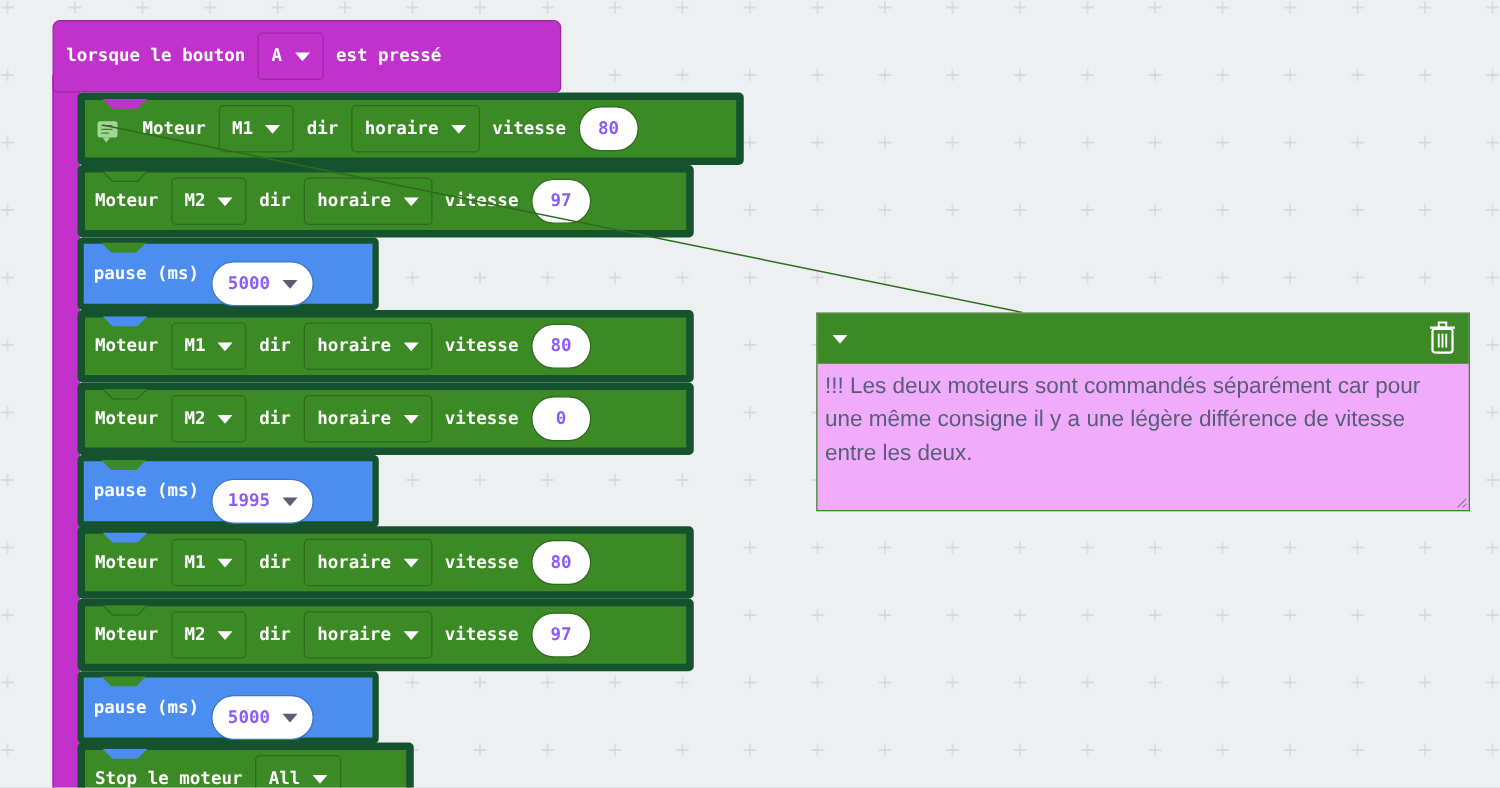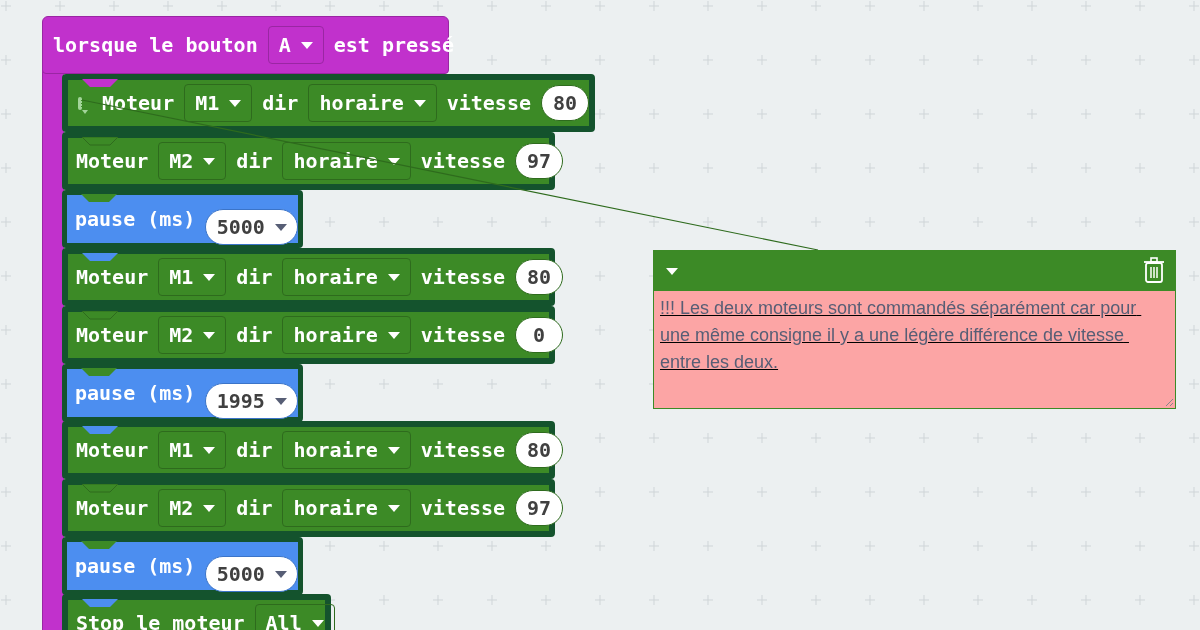--- a/index.html
+++ b/index.html
@@ -11,38 +11,38 @@
   .grid {
     position:absolute; inset:0;
     background-image:
       linear-gradient(#d3d8da,#d3d8da),
       linear-gradient(#d3d8da,#d3d8da);
     background-size: 9px 1px, 1px 9px;
     background-position: 0 0, 0 0;
   }
   .grid svg { position:absolute; inset:0; }
 
-  .block { position:absolute; box-sizing:border-box; border-radius:4px; color:#fff; font-weight:bold; font-size:20px; display:flex; align-items:center; white-space:nowrap; }
+  .block { position:absolute; box-sizing:border-box; border-radius:4px; color:#fff; font-weight:bold; font-size:14px; display:flex; align-items:center; white-space:nowrap; }
   .hat { background:#c131cc; border:1px solid #9a26a3; left:42px; top:16px; width:407px; height:58px; padding-left:10px; border-radius:6px 6px 4px 4px; }
   .spine { position:absolute; left:42px; top:60px; width:22px; height:580px; background:#c131cc; border-left:1px solid #9a26a3; box-sizing:border-box;}
   .green { background:#3c8a26; border:6px solid #14532d; }
   .blue { background:#4c8ef0; border:5px solid #14532d; }
   .notch { position:absolute; left:14px; top:-1px; width:36px; height:9px; }
   .lbl { margin-right:10px; }
   .dd { display:inline-flex; align-items:center; height:38px; border:1px solid #2e6b1d; border-radius:4px; padding:0 10px; margin-right:10px; box-sizing:border-box; }
   .dd.hatdd { border-color:#9a26a3; height:38px; }
   .caret { display:inline-block; width:0; height:0; border-left:6px solid transparent; border-right:6px solid transparent; border-top:7px solid #fff; margin-left:10px; }
-  .pill { display:inline-flex; align-items:center; justify-content:center; height:36px; min-width:48px; padding:0 12px; background:#fff; color:#404040; border-radius:18px; box-sizing:border-box; border:1px solid #2e6b1d;text-align:right; }
+  .pill { display:inline-flex; align-items:center; justify-content:center; height:36px; min-width:48px; padding:0 12px; background:#fff; color:#8b5cf6; border-radius:18px; box-sizing:border-box; border:1px solid #2e6b1d;text-align:right; }
   .pill.blue-pill { border-color:#3b74c8;margin-top:16px; }
   .pill .caret { border-top-color:#575e75; }
   .cmt-icon { display:inline-block; width:16px; height:13px; background:#a3d49a; border-radius:2px; margin-right:20px; position:relative; }
   .cmt-icon::after { content:""; position:absolute; left:4px; bottom:-4px; border-left:3px solid transparent; border-right:3px solid transparent; border-top:4px solid #a3d49a; }
   .cmt-icon i { position:absolute; left:3px; height:1px; background:#3c8a26; }
 
-  .comment { position:absolute; left:653px; top:250px; width:523px; height:159px; border:1px solid #3c8a26; box-sizing:border-box; background:#fca5a5;text-decoration:underline; }
+  .comment { position:absolute; left:653px; top:250px; width:523px; height:159px; border:1px solid #3c8a26; box-sizing:border-box; background:#f0abfc; }
   .comment .bar { height:40px; background:#3c8a26; position:relative; }
   .comment .bar .tri { position:absolute; left:12px; top:17px; border-left:6px solid transparent; border-right:6px solid transparent; border-top:7px solid #fff; }
   .comment .trash { position:absolute; right:10px; top:5px; }
   .comment .text { font-family:"Liberation Sans", sans-serif; font-size:18px; color:#575e75; padding:4px 6px; line-height:27px; white-space:pre-wrap; }
   .comment .resize { position:absolute; right:1px; bottom:1px; }
 </style>
 </head>
 <body>
 
 <div class="grid">

